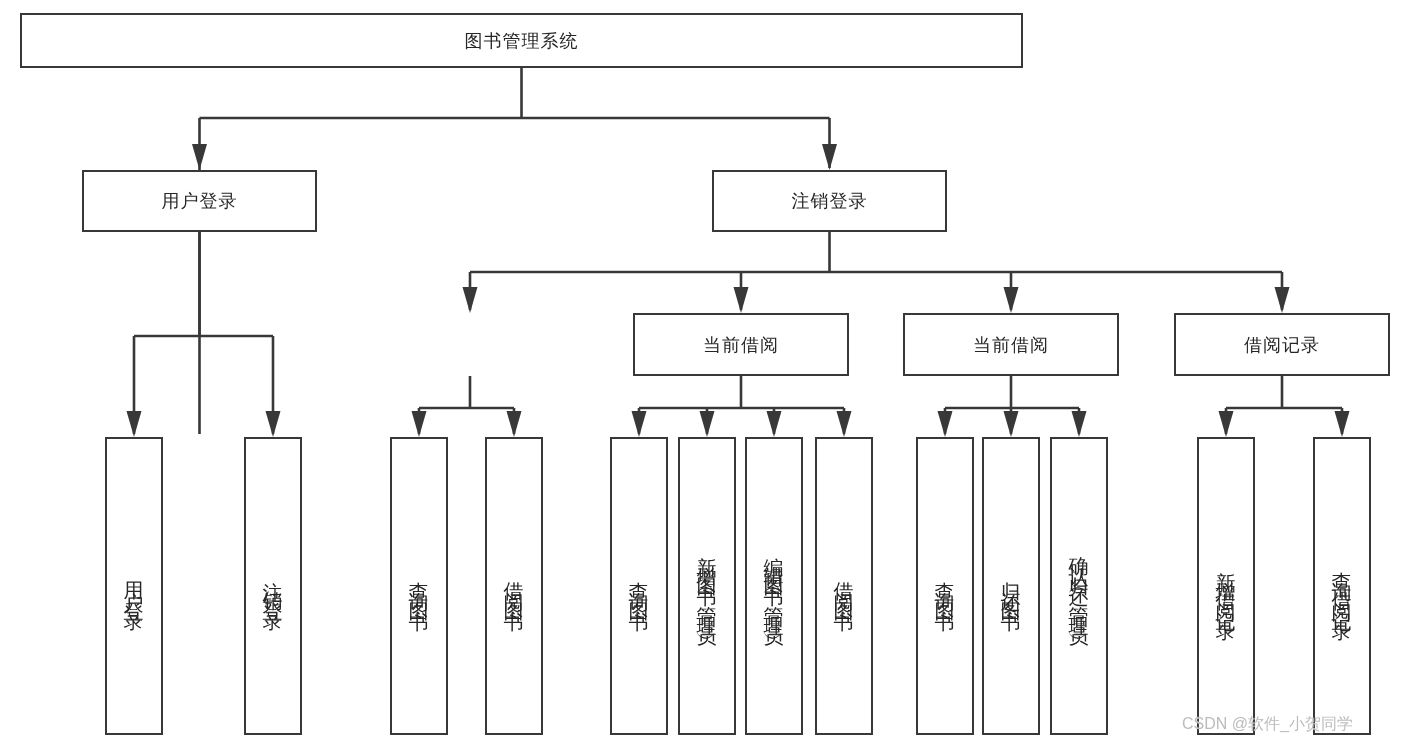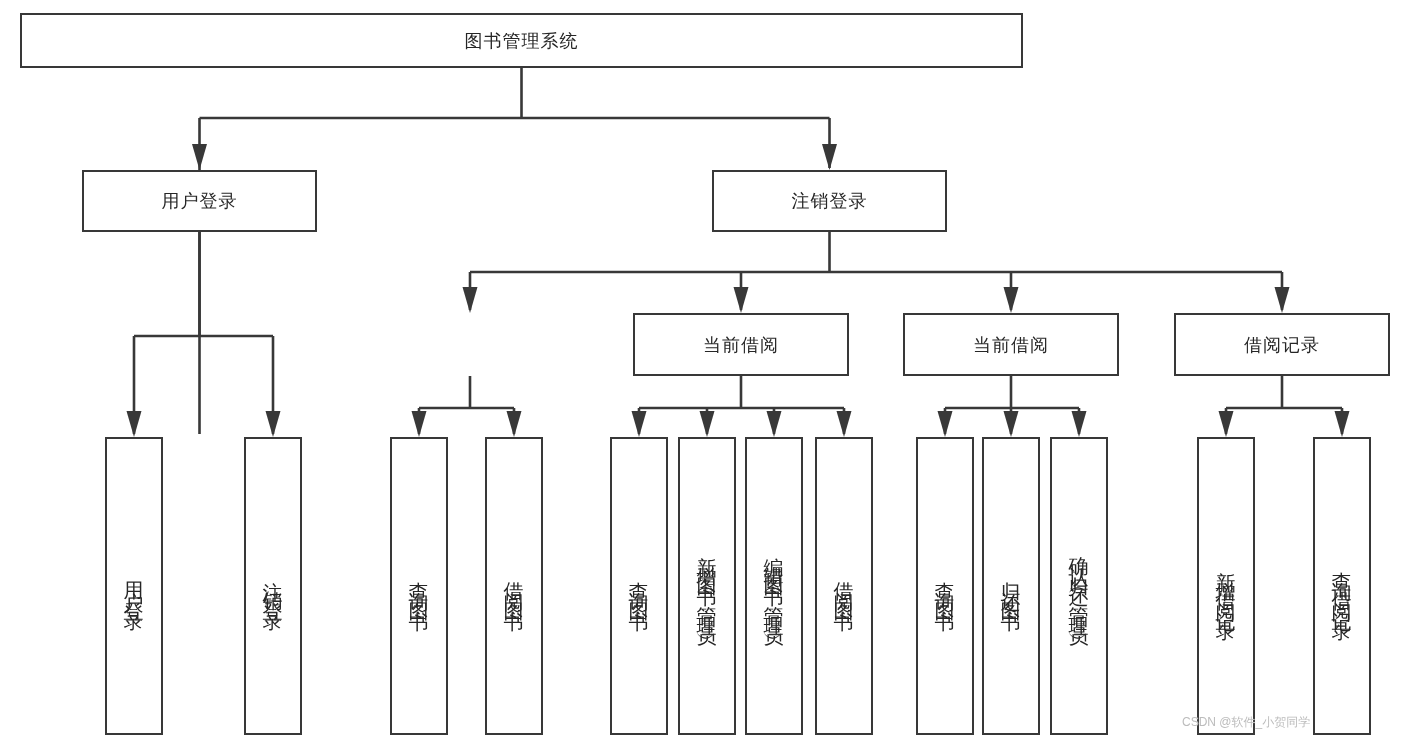--- a/index.html
+++ b/index.html
@@ -32,21 +32,21 @@
     font-size:20px;
     letter-spacing:10px;
     line-height:1;
     color:#262626;
     white-space:nowrap;
   }
   .watermark{
     position:absolute;
     left:1182px;top:714px;
     z-index:3;
-    font-size:12px;
+    font-size:16px;
     color:#bcbcbc;
     text-shadow:0 0 1px #ffffff;
     white-space:nowrap;
   }
 </style>
 </head>
 <body>
 
 <div class="canvas">
 

